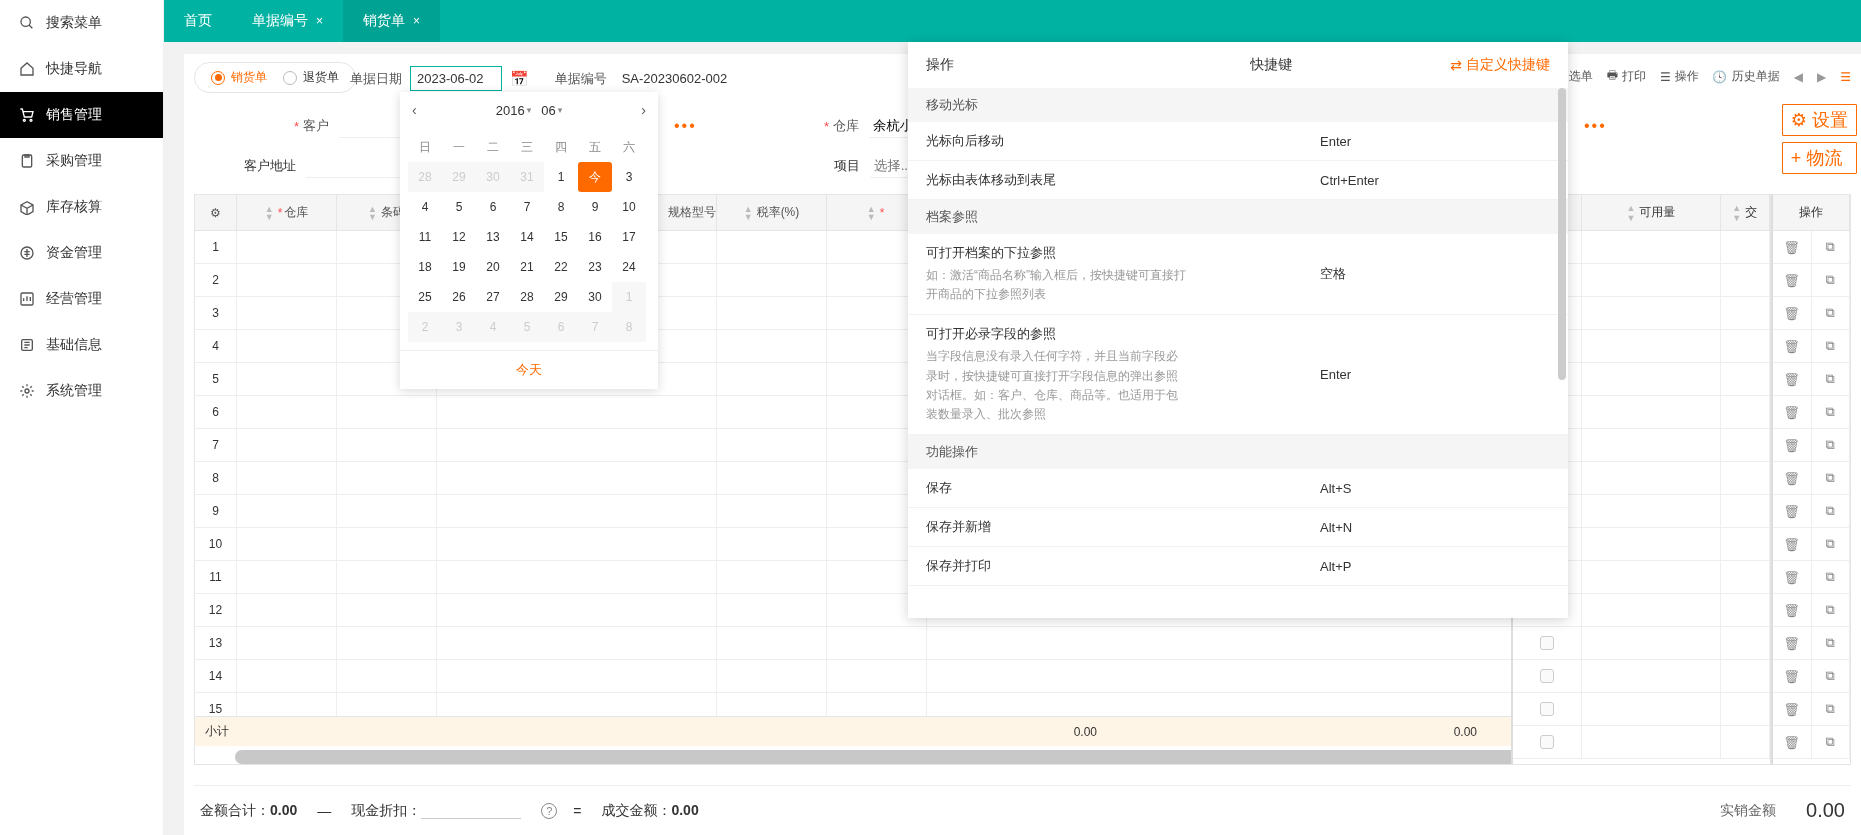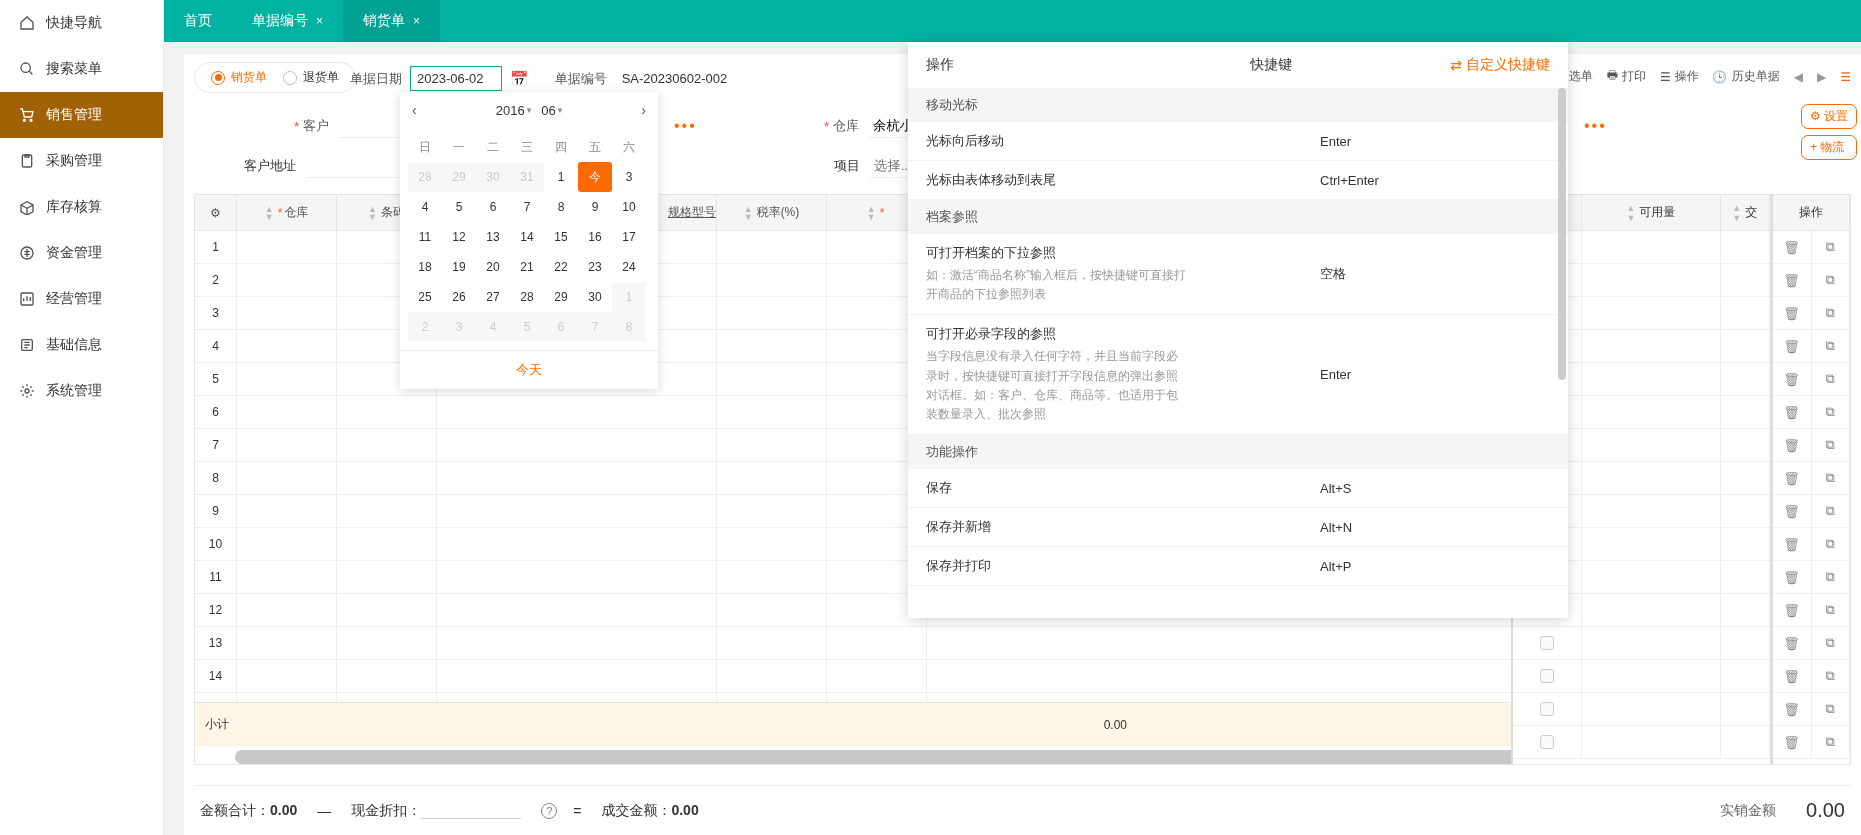--- a/index.html
+++ b/index.html
@@ -1,19 +1,19 @@
 <!DOCTYPE html>
 <html><head>
 <meta charset="utf-8">
 <style>
 * { box-sizing: border-box; margin: 0; padding: 0; font-family: "Microsoft YaHei", sans-serif; }
 body { background: #fff; font-size: 12px; color: #333; overflow: hidden; width: 1861px; height: 835px; position: relative; }
 .sidebar { position: absolute; left: 0; top: 0; width: 164px; height: 835px; background: #fff; border-right: 1px solid #eee; }
 .sidebar-item { display: flex; align-items: center; padding: 14px 18px; cursor: pointer; color: #333; font-size: 14px; }
-.sidebar-item.active { background: #a16207; color: #fff; }
+.sidebar-item.active { background: #000000; color: #fff; }
 .sidebar-item .icon { width: 18px; height: 18px; margin-right: 10px; display: inline-flex; align-items: center; justify-content: center; }
 .tabs { position: absolute; left: 164px; top: 0; right: 0; height: 42px; background: #00b2a2; display: flex; align-items: stretch; }
 .tab { padding: 0 20px; display: flex; align-items: center; color: #fff; font-size: 14px; cursor: pointer; position: relative; }
 .tab.active { background: #00a293; }
 .tab .close { margin-left: 8px; font-size: 12px; }
 .content { position: absolute; left: 164px; top: 42px; right: 0; bottom: 0; background: #f2f2f2; }
 .inner { position: absolute; left: 20px; top: 12px; right: 0; bottom: 0; background: #fff; }
 .radio-tabs { position: absolute; left: 10px; top: 8px; display: flex; align-items: center; gap: 16px; background: #fff; border: 1px solid #e5e5e5; border-radius: 18px; padding: 6px 16px; }
 .radio { display: flex; align-items: center; gap: 6px; cursor: pointer; }
 .radio .dot { width: 14px; height: 14px; border-radius: 50%; border: 1px solid #bbb; display: inline-flex; align-items: center; justify-content: center; }
@@ -27,31 +27,31 @@
 .cal-icon { color: #ff6a00; font-size: 15px; }
 .right-actions { position: absolute; right: 10px; top: 12px; display: flex; align-items: center; gap: 14px; font-size: 12px; color: #555; }
 .right-actions .itm { display: flex; align-items: center; gap: 4px; cursor: pointer; }
 .right-actions .hot { background: #ff6a00; color: #fff; padding: 2px 6px; border-radius: 3px; }
 .form-row2 { position: absolute; left: 30px; top: 54px; right: 10px; height: 36px; display: flex; align-items: center; font-size: 13px; }
 .form-row2 .req { color: #ff4d4f; margin-right: 4px; }
 .form-row2 .lbl { color: #555; }
 .form-row2 .field { display: flex; align-items: center; margin-right: 60px; }
 .form-row2 input { border: none; border-bottom: 1px solid #eee; width: 200px; padding: 4px; }
 .side-btns { position: absolute; right: 4px; top: 50px; display: flex; flex-direction: column; gap: 6px; }
-.side-btn { border: 1px solid #ff6a00; color: #ff6a00; background: #fff; padding: 3px 8px; border-radius: 7px; font-size: 12px; cursor: pointer; }
+.side-btn { border: 1px solid #ff6a00; color: #ff6a00; background: #fff; padding: 3px 8px; border-radius: 1px; font-size: 18px; cursor: pointer; }
 .form-row3 { position: absolute; left: 30px; top: 100px; right: 10px; display: flex; align-items: center; font-size: 13px; }
 .table-wrap { position: absolute; left: 10px; top: 140px; right: 10px; bottom: 70px; border: 1px solid #e5e5e5; overflow: hidden; }
 .thead { display: flex; background: #f5f5f5; border-bottom: 1px solid #e5e5e5; height: 36px; }
 .th { border-right: 1px solid #e5e5e5; display: flex; align-items: center; justify-content: center; font-size: 12px; color: #555; position: relative; }
 .th .sort { color: #bbb; font-size: 9px; margin-right: 4px; line-height: 8px; }
 .th .req { color: #ff4d4f; margin-right: 2px; }
 .tbody { position: absolute; top: 36px; left: 0; right: 0; bottom: 36px; overflow-y: auto; }
 .tr { display: flex; height: 33px; border-bottom: 1px solid #eee; }
 .td { border-right: 1px solid #eee; display: flex; align-items: center; justify-content: center; font-size: 12px; }
-.tfoot { position: absolute; bottom: 18px; left: 0; right: 0; height: 44px; background: #fff5e6; display: flex; align-items: center; border-top: 1px solid #e5e5e5; gap: 30px; }
+.tfoot { position: absolute; bottom: 18px; left: 0; right: 0; height: 30px; background: #fff5e6; display: flex; align-items: center; border-top: 1px solid #e5e5e5; }
 .tfoot .td { border-right: none; }
 .hscroll { position: absolute; bottom: 0; left: 40px; right: 130px; height: 14px; background: #f0f0f0; border-radius: 7px; }
 .hscroll .thumb { position: absolute; left: 0; top: 0; width: 88%; height: 100%; background: #c8c8c8; border-radius: 7px; }
 .footer { position: absolute; left: 10px; right: 10px; bottom: 0; height: 50px; display: flex; align-items: center; font-size: 14px; padding: 0 6px; border-top: 1px solid #eee; }
 .footer .seg { margin-right: 20px; }
 .footer .qicon { color: #888; border: 1px solid #888; border-radius: 50%; width: 16px; height: 16px; display: inline-flex; align-items: center; justify-content: center; font-size: 11px; }
 
 
 .calendar { position: absolute; left: 216px; top: 38px; width: 258px; background: #fff; box-shadow: 0 2px 10px rgba(0,0,0,0.15); z-index: 50; }
 .cal-head { display: flex; align-items: center; justify-content: space-between; padding: 10px 12px; }
@@ -92,33 +92,33 @@
 .aicon { color: #888; cursor: pointer; font-size: 13px; }
 svg { display: block; }
 </style>
 </head>
 <body>
 
 <div class="sidebar">
   <div class="sidebar-item">
     <span class="icon">
         <svg width="16" height="16" viewBox="0 0 24 24" fill="none" stroke="#555" stroke-width="2">
-          <path d="M3 11 L12 3 L21 11 V21 H3 Z"></path>
+          <circle cx="10" cy="10" r="7"></circle>
+          <line x1="20" y1="20" x2="15" y2="15"></line>
         </svg>
       </span>
-    <span>快捷导航</span>
+    <span>搜索菜单</span>
   </div>
   <div class="sidebar-item">
     <span class="icon">
         <svg width="16" height="16" viewBox="0 0 24 24" fill="none" stroke="#555" stroke-width="2">
-          <circle cx="10" cy="10" r="7"></circle>
-          <line x1="20" y1="20" x2="15" y2="15"></line>
+          <path d="M3 11 L12 3 L21 11 V21 H3 Z"></path>
         </svg>
       </span>
-    <span>搜索菜单</span>
+    <span>快捷导航</span>
   </div>
   <div class="sidebar-item active">
     <span class="icon">
         <svg width="16" height="16" viewBox="0 0 24 24" fill="none" stroke="#fff" stroke-width="2">
           <circle cx="8" cy="20" r="1.5"></circle>
           <circle cx="18" cy="20" r="1.5"></circle>
           <path d="M2 3h3l3 12h11l2-8H6"></path>
         </svg>
       </span>
     <span>销售管理</span>
@@ -291,21 +291,21 @@
             <span class="sort">▲<br>▼</span>
             <span class="req">*</span>
             <span>仓库</span>
           </div>
       <div class="th" style="width:100px">
             <span class="sort">▲<br>▼</span>
             <span>条码</span>
           </div>
       <div class="th" style="width:280px">
             <span class="sort" style="position:absolute;left:4px;">▲<br>▼</span>
-            <span style="margin-left:auto;margin-right:0;text-decoration:underline;">规格型号</span>
+            <span style="margin-left:auto;margin-right:0;">规格型号</span>
           </div>
       <div class="th" style="width:110px">
             <span class="sort">▲<br>▼</span>
             <span>税率(%)</span>
           </div>
       <div class="th" style="width:100px">
             <span class="sort">▲<br>▼</span>
             <span class="req">*</span>
           </div>
       <div class="th" style="flex:1"></div>

